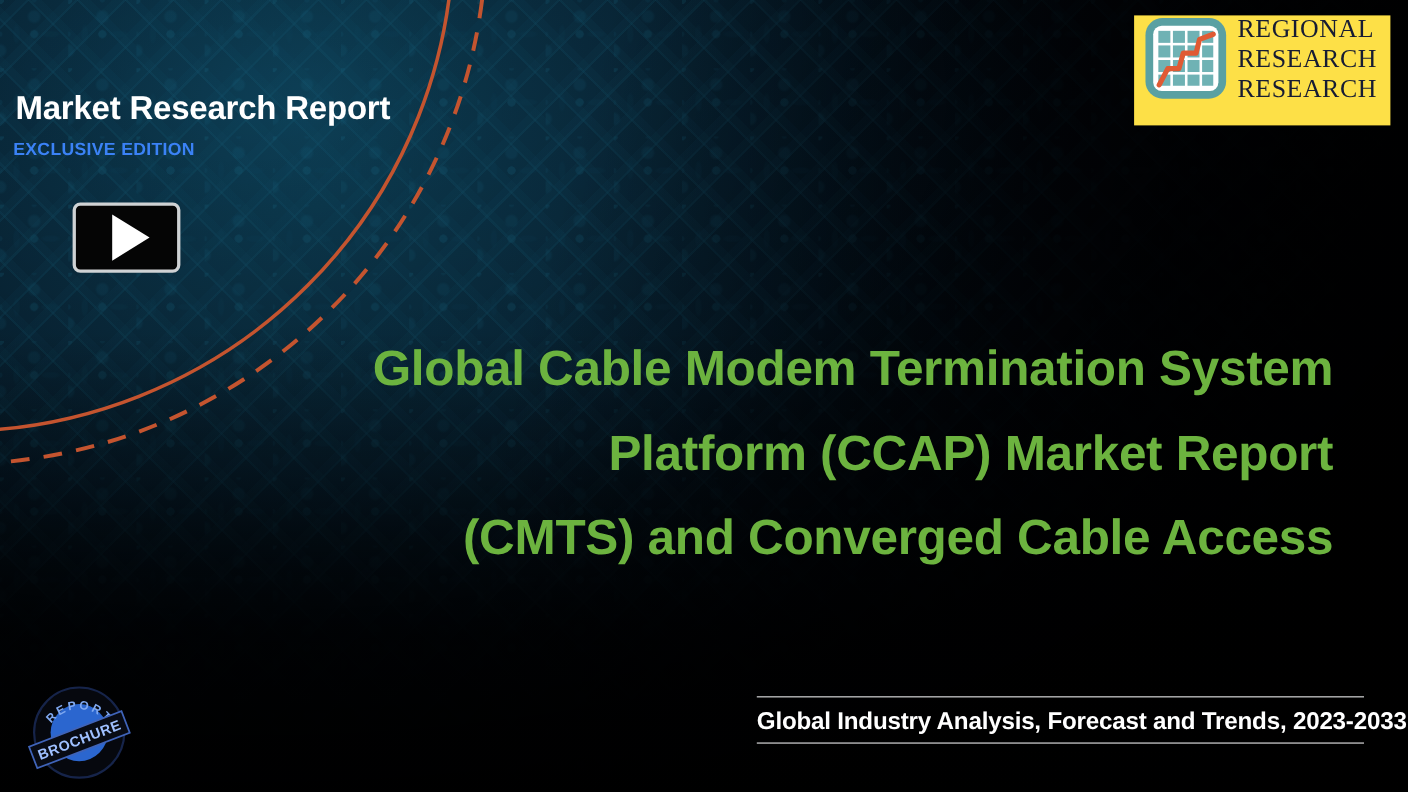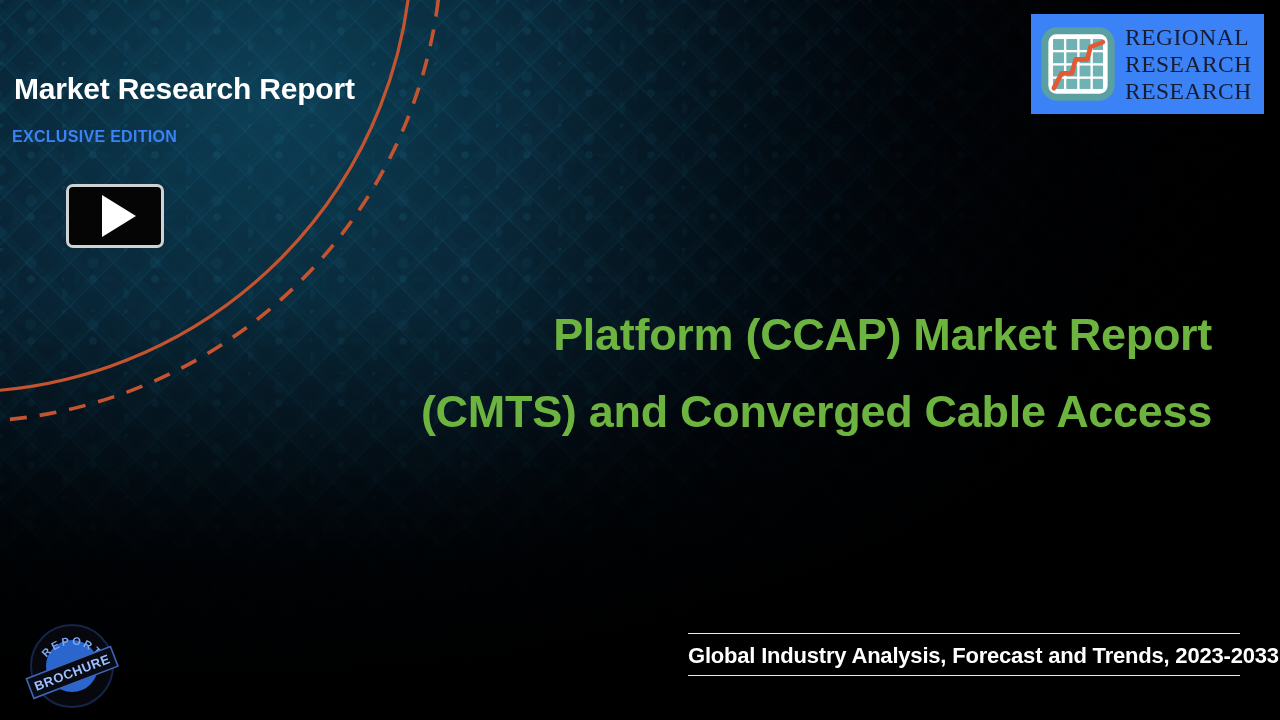--- a/index.html
+++ b/index.html
@@ -63,21 +63,21 @@
     background: radial-gradient(ellipse 95% 95% at 18% 12%, rgba(0,0,0,0) 0%, rgba(0,0,0,0.25) 52%, rgba(0,0,0,0.75) 85%, rgba(0,0,0,0.95) 100%);
   }
 
   
   .arcs { position: absolute; inset: 0; }
 
   
   .mrr-title {
     position: absolute;
     left: 14px;
-    top: 72px;
+    top: 82px;
     font-size: 30px;
     font-weight: bold;
     color: #ffffff;
     letter-spacing: -0.2px;
     white-space: nowrap;
   }
   .mrr-sub {
     position: absolute;
     left: 12px;
     top: 128px;
@@ -111,23 +111,22 @@
     margin-left: 7px;
   }
 
   
   .logo-box {
     position: absolute;
     left: 1031px;
     top: 14px;
     width: 233px;
     height: 100px;
-    background: #3b82f6;
+    background: #fde047;
     display: flex;
-    align-items: center;
     padding-left: 8px;
     box-sizing: border-box;
   }
   .logo-mark { width: 78px; height: 78px; flex: 0 0 auto; }
   .logo-words {
     margin-left: 8px;
     font-family: "Liberation Serif", serif;
     color: #171c33;
     font-size: 23.5px;
     line-height: 27px;
@@ -228,20 +227,21 @@
       <polyline points="19,81 29,62 42,62 47,44 62,44 66,28 82,22" fill="none" stroke="#e05a33" stroke-width="6" stroke-linejoin="round" stroke-linecap="round"></polyline>
     </svg>
     <div class="logo-words">
       <div>REGIONAL</div>
       <div>RESEARCH</div>
       <div>RESEARCH</div>
     </div>
   </div>
 
   <div class="main-title">
+    <div>Global Cable Modem Termination System</div>
     <div>Platform (CCAP) Market Report</div>
     <div>(CMTS) and Converged Cable Access</div>
   </div>
 
   <div class="cap-wrap">
     <div class="cap-rule"></div>
     <div class="cap-text">Global Industry Analysis, Forecast and Trends, 2023-2033</div>
     <div class="cap-rule"></div>
   </div>
 

